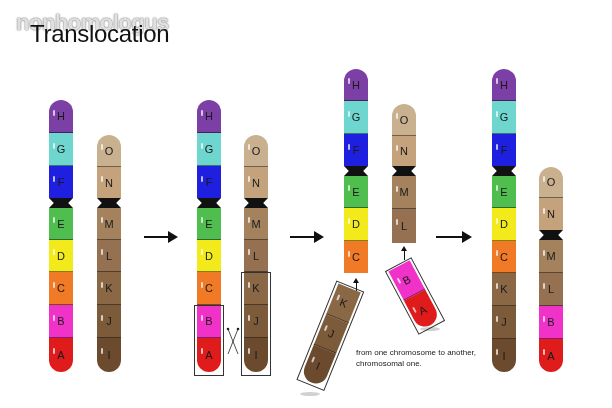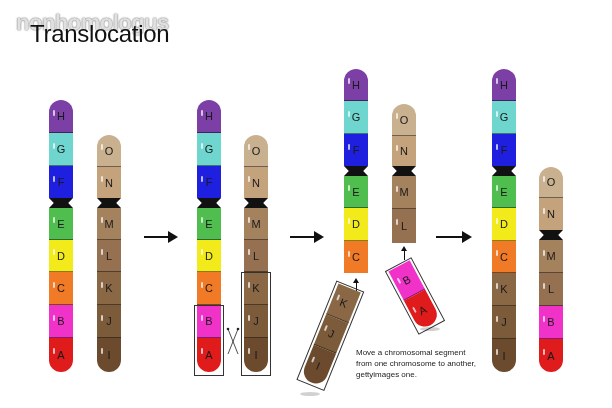--- a/index.html
+++ b/index.html
@@ -120,23 +120,22 @@
   <div class="shadow" style="left:300px;top:392px;"></div>
 
   <div class="tilt" style="left:403px;top:262px;width:24px;height:68px;transform:rotate(-28deg);transform-origin:center;">
     <div class="box" style="left:-3px;top:-2px;width:30px;height:72px;"></div>
     <div class="seg" style="top:0;height:33px;background:#f032c8;">B</div>
     <div class="seg bottom" style="top:33px;height:34px;background:#e01b1b;">A</div>
   </div>
   <div class="shadow" style="left:420px;top:327px;"></div>
 
   <div class="caption">
-    <div>Move a chromosomal segment</div>
     <div>from one chromosome to another,</div>
-    <div>gettyimages one.</div>
+    <div>chromosomal one.</div>
   </div>
 </div>
 
 <div class="arrow" style="left:436px;top:236px;width:34px;"></div>
 
 <div>
   <div class="chrom" style="left:492px;top:0;">
     <div class="seg top" style="top:69px;height:32px;background:#7b3fa6;">H</div>
     <div class="seg" style="top:101px;height:33px;background:#6fd6cf;">G</div>
     <div class="seg" style="top:134px;height:32px;background:#1f1fe0;border-bottom:none;">F</div>

